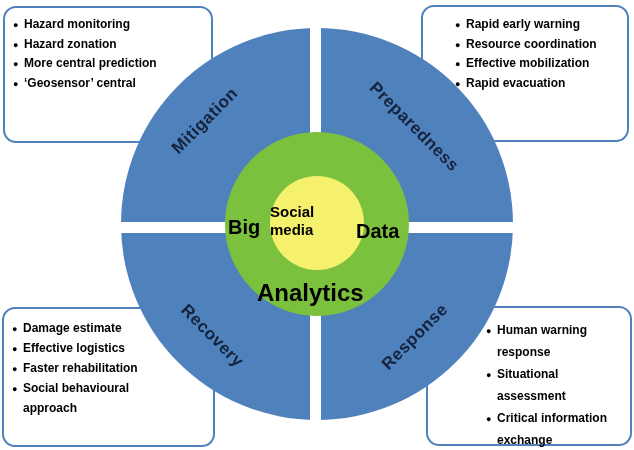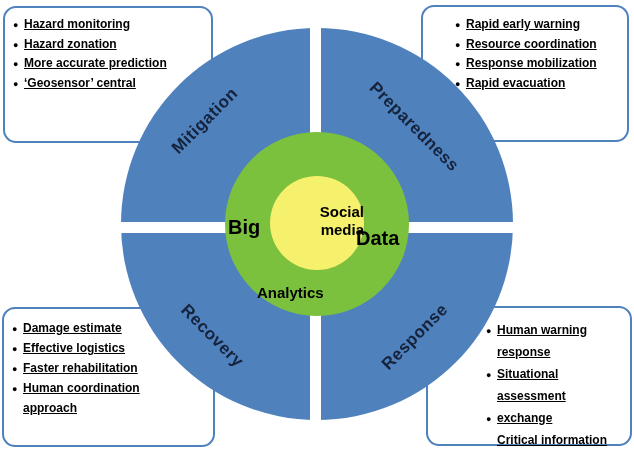--- a/index.html
+++ b/index.html
@@ -22,21 +22,21 @@
     position:absolute;background:#ffffff;border:2px solid var(--box-border);
     border-radius:13px;box-sizing:border-box;z-index:1;
   }
   .box-tl{left:3px;top:6px;width:210px;height:137px;padding:7px 4px 0 8px;}
   .box-tr{left:421px;top:5px;width:208px;height:137px;padding:8px 4px 0 32px;}
   .box-bl{left:2px;top:307px;width:213px;height:140px;padding:9px 4px 0 8px;}
   .box-br{left:426px;top:306px;width:206px;height:140px;padding:11px 2px 0 58px;}
 
   .bullet-item{display:flex;align-items:flex-start;}
   .dot{flex:0 0 11px;font-size:9px;line-height:inherit;position:relative;top:1px;color:var(--text-black);}
-  .item-text{flex:1 1 auto;text-decoration:underline;}
+  .item-text{flex:1 1 auto;}
   .tline{font-size:12px;font-weight:bold;color:var(--text-black);}
   .box-tl .tline,.box-tl .dot{line-height:19.5px;}
   .box-tr .tline,.box-tr .dot{line-height:19.5px;}
   .box-bl .tline,.box-bl .dot{line-height:20px;}
   .box-br .tline,.box-br .dot{line-height:22px;}
 
   
   .circle{position:absolute;border-radius:50%;}
   .ring-blue{left:121px;top:28px;width:392px;height:392px;background:var(--ring-blue);z-index:2;}
   .band{position:absolute;background:#ffffff;z-index:3;}
@@ -44,24 +44,24 @@
   .band-h{left:120px;top:222px;width:394px;height:11px;}
   .ring-green{left:225px;top:132px;width:184px;height:184px;background:var(--green);z-index:4;}
   .core-yellow{left:270px;top:176px;width:94px;height:94px;background:var(--yellow);z-index:5;}
 
   
   .center-word{
     position:absolute;z-index:6;font-weight:bold;color:var(--text-black);
     text-align:left;font-size:20px;line-height:22px;
   }
   .word-big{left:228px;top:216px;width:44px;}
-  .word-data{left:356px;top:227px;width:64px;}
-  .word-analytics{left:257px;top:282px;width:120px;font-size:15px;}
+  .word-data{left:356px;top:220px;width:64px;}
+  .word-analytics{left:257px;top:282px;width:120px;font-size:24px;}
   .core-label{
-    position:absolute;z-index:6;left:270px;top:203px;width:94px;text-align:right;
+    position:absolute;z-index:6;left:270px;top:203px;width:94px;text-align:left;
     font-weight:bold;color:var(--text-black);font-size:15px;line-height:18px;
   }
 
   
   .quad-label{
     position:absolute;z-index:6;font-weight:bold;font-size:17px;line-height:20px;
     color:var(--label-dark);text-align:center;letter-spacing:0.5px;
   }
   .quad-mitigation{left:145px;top:111px;width:120px;transform:rotate(-45deg);}
   .quad-preparedness{left:339px;top:117px;width:150px;transform:rotate(45deg);}
@@ -86,21 +86,21 @@
         <div class="bullet-item">
           <span class="dot">●</span>
           <span class="item-text">
             <div class="tline">Hazard zonation</div>
           </span>
         </div>
 
         <div class="bullet-item">
           <span class="dot">●</span>
           <span class="item-text">
-            <div class="tline">More accurate prediction</div>
+            <div class="tline">More central prediction</div>
           </span>
         </div>
 
         <div class="bullet-item">
           <span class="dot">●</span>
           <span class="item-text">
             <div class="tline">‘Geosensor’ central</div>
           </span>
         </div>
       </div>
@@ -119,21 +119,21 @@
         <div class="bullet-item">
           <span class="dot">●</span>
           <span class="item-text">
             <div class="tline">Resource coordination</div>
           </span>
         </div>
 
         <div class="bullet-item">
           <span class="dot">●</span>
           <span class="item-text">
-            <div class="tline">Response mobilization</div>
+            <div class="tline">Effective mobilization</div>
           </span>
         </div>
 
         <div class="bullet-item">
           <span class="dot">●</span>
           <span class="item-text">
             <div class="tline">Rapid evacuation</div>
           </span>
         </div>
       </div>
@@ -159,21 +159,21 @@
         <div class="bullet-item">
           <span class="dot">●</span>
           <span class="item-text">
             <div class="tline">Faster rehabilitation</div>
           </span>
         </div>
 
         <div class="bullet-item">
           <span class="dot">●</span>
           <span class="item-text">
-            <div class="tline">Human coordination</div>
+            <div class="tline">Social behavioural</div>
             <div class="tline">approach</div>
           </span>
         </div>
       </div>
   </div>
 
   <div class="box box-br">
     <div class="bullet-list">
 
         <div class="bullet-item">
@@ -186,22 +186,22 @@
         <div class="bullet-item">
           <span class="dot">●</span>
           <span class="item-text">
             <div class="tline">Situational assessment</div>
           </span>
         </div>
 
         <div class="bullet-item">
           <span class="dot">●</span>
           <span class="item-text">
+            <div class="tline">Critical information</div>
             <div class="tline">exchange</div>
-            <div class="tline">Critical information</div>
           </span>
         </div>
 
       </div>
   </div>
 
   <div class="circle ring-blue"></div>
   <div class="band band-v"></div>
   <div class="band band-h"></div>
   <div class="circle ring-green"></div>

